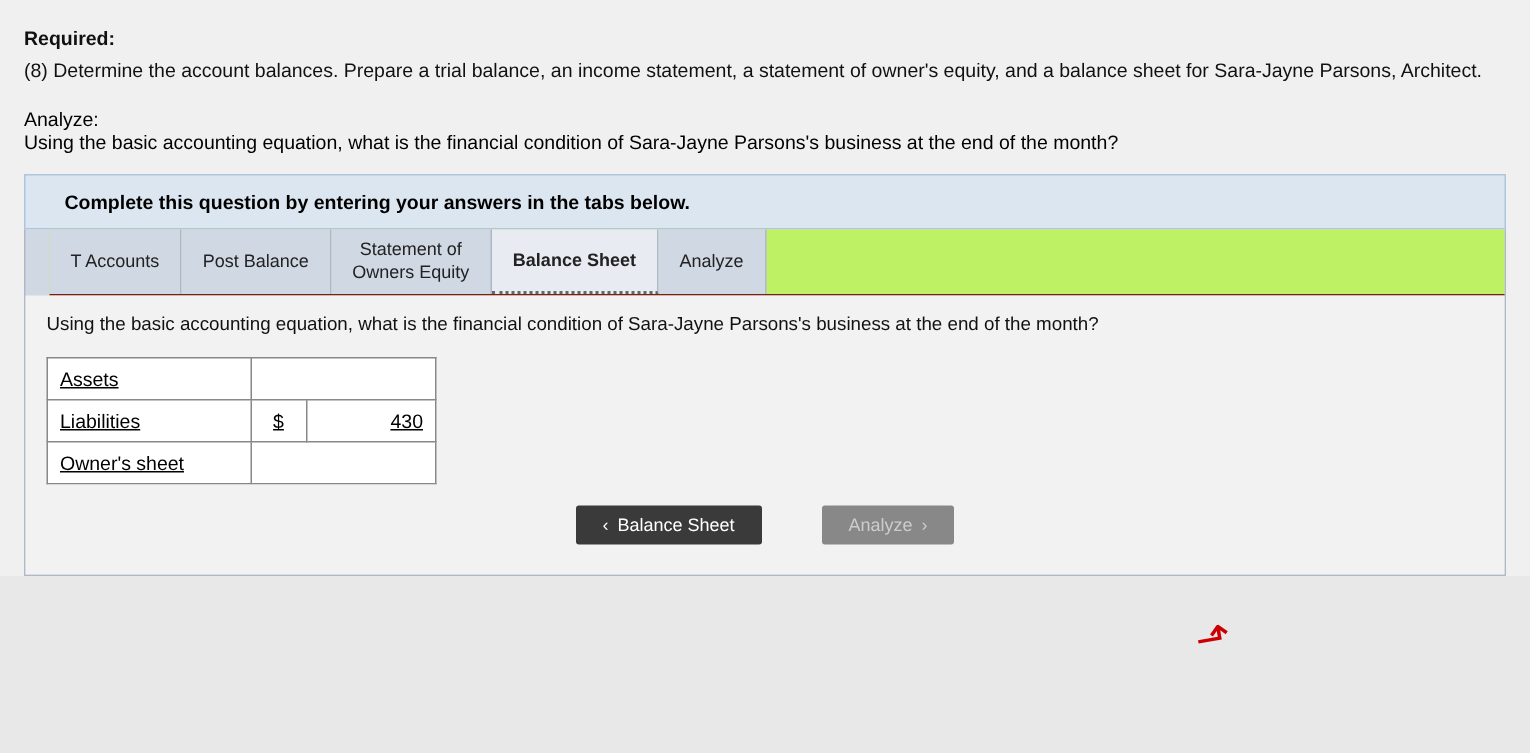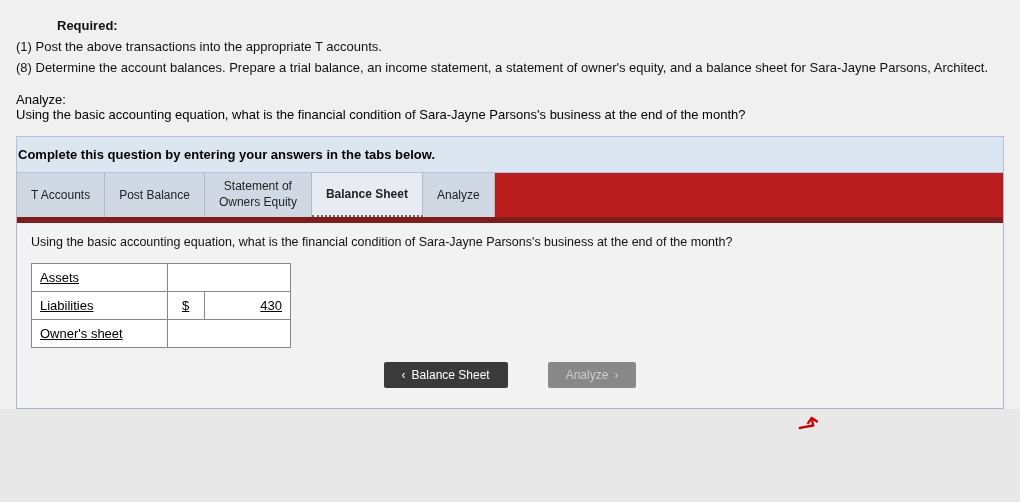--- a/index.html
+++ b/index.html
@@ -32,45 +32,46 @@
       position: relative;
     }
 
     .instructions {
       font-size: 13px;
       line-height: 1.6;
       color: #111;
       margin-bottom: 14px;
     }
 
-    .instructions .bold { font-weight: bold; margin-left: 41px; }
+    .instructions .bold { font-weight: bold; }
 
     .analyze-section {
       margin-bottom: 14px;
     }
 
     .complete-box {
       background: #dce6f0;
       border: 1px solid #b0c4de;
-      padding: 10px 1px;
+      padding: 10px 26px;
       font-weight: bold;
       font-size: 13px;
       margin-bottom: 0;
     }
 
     .tabs-container {
       background: #d0d8e4;
       border: 1px solid #b0b8c8;
       border-top: none;
     }
 
     .tabs-row {
       display: flex;
-      background: #b91c1c;
-      border-bottom: 6px solid #7f1d1d;
+      background: #bef264;
+      border-bottom: 1px solid #7f1d1d;
+      margin-left: 16px;
     }
 
     .tab {
       padding: 6px 14px;
       font-size: 12px;
       border-right: 1px solid #b0b8c8;
       cursor: pointer;
       background: #d0d8e4;
       color: #222;
       white-space: nowrap;
@@ -185,21 +186,20 @@
 <div style="position:relative; width:1020px; min-height:502px; background:#e8e8e8;">
 
   <div class="top-bar">
     <span>Check my wor</span>
   </div>
 
   <div class="main-content" style="padding-top: 16px;">
 
     <div class="instructions">
       <div><span class="bold">Required:</span></div>
-      <div>(1) Post the above transactions into the appropriate T accounts.</div>
       <div>(8) Determine the account balances. Prepare a trial balance, an income statement, a statement of owner's equity, and a balance sheet for Sara-Jayne Parsons, Architect.</div>
     </div>
 
     <div class="analyze-section" style="margin-top: 10px;">
       <div>
         <span class="bold">Analyze:</span>
       </div>
       <div>Using the basic accounting equation, what is the financial condition of Sara-Jayne Parsons's business at the end of the month?</div>
     </div>
 

